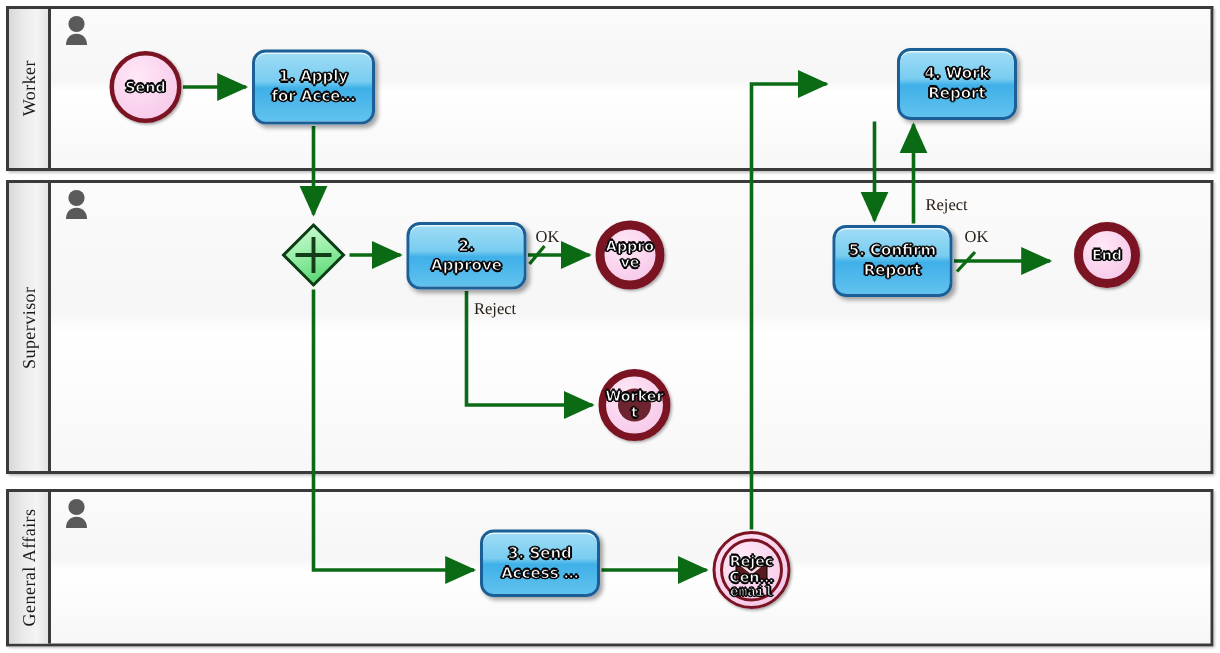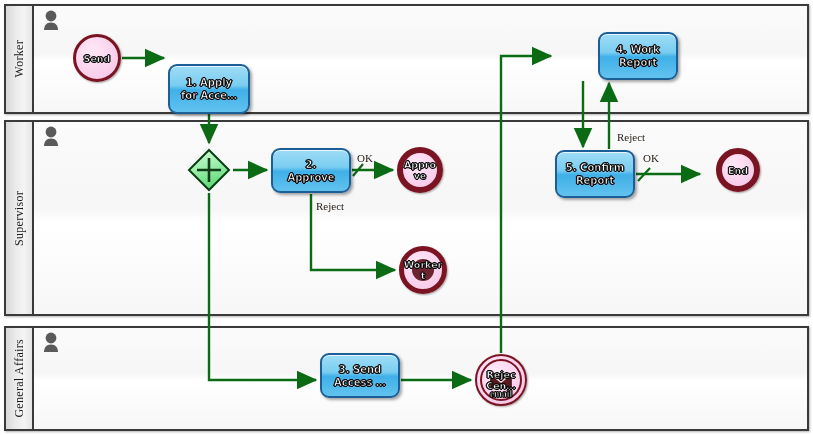--- a/index.html
+++ b/index.html
@@ -140,21 +140,21 @@
     position: absolute;
     left: 50%; top: 50%;
     margin-left: -11px; margin-top: -7px;
     width: 22px; height: 15px;
     z-index: 1;
   }
   .sublabel {
     position: absolute;
     width: 100%;
     text-align: center;
-    font-family: Liberation Serif, serif;
+    font-family: Liberation Mono, monospace;
     font-size: 9.5px;
     font-weight: bold;
     color: #ffffff;
     -webkit-text-stroke: 0.55px #000;
     text-shadow: 0 0 1px #000, 1px 0 0 #000, -1px 0 0 #000, 0 1px 0 #000, 0 -1px 0 #000;
     z-index: 3;
   }
 
   .gateway {
     position: absolute;
@@ -244,21 +244,21 @@
     <g stroke="#0a6b14" stroke-width="2.2" fill="none">
       <line x1="353" y1="176" x2="363" y2="164"></line>
       <line x1="638" y1="181" x2="650" y2="168"></line>
     </g>
   </svg>
 
   <div class="node event event-start" style="left:73px; top:34px; width:48px; height:48px;">
     <span class="label">Send</span>
   </div>
 
-  <div class="node task" style="left:168px; top:33px; width:82px; height:50px;margin-top:31px;">
+  <div class="node task" style="left:168px; top:33px; width:82px; height:50px;">
     <span class="label">1. Apply
 for Acce…</span>
   </div>
 
   <div class="gateway" style="left:187px; top:148px;">
     <svg viewBox="0 0 44 44" width="44" height="44">
       <defs>
         <linearGradient id="gwg" x1="0" y1="0" x2="0.3" y2="1">
           <stop offset="0%" stop-color="#d6fbdc"></stop>
           <stop offset="50%" stop-color="#9df0ac"></stop>

